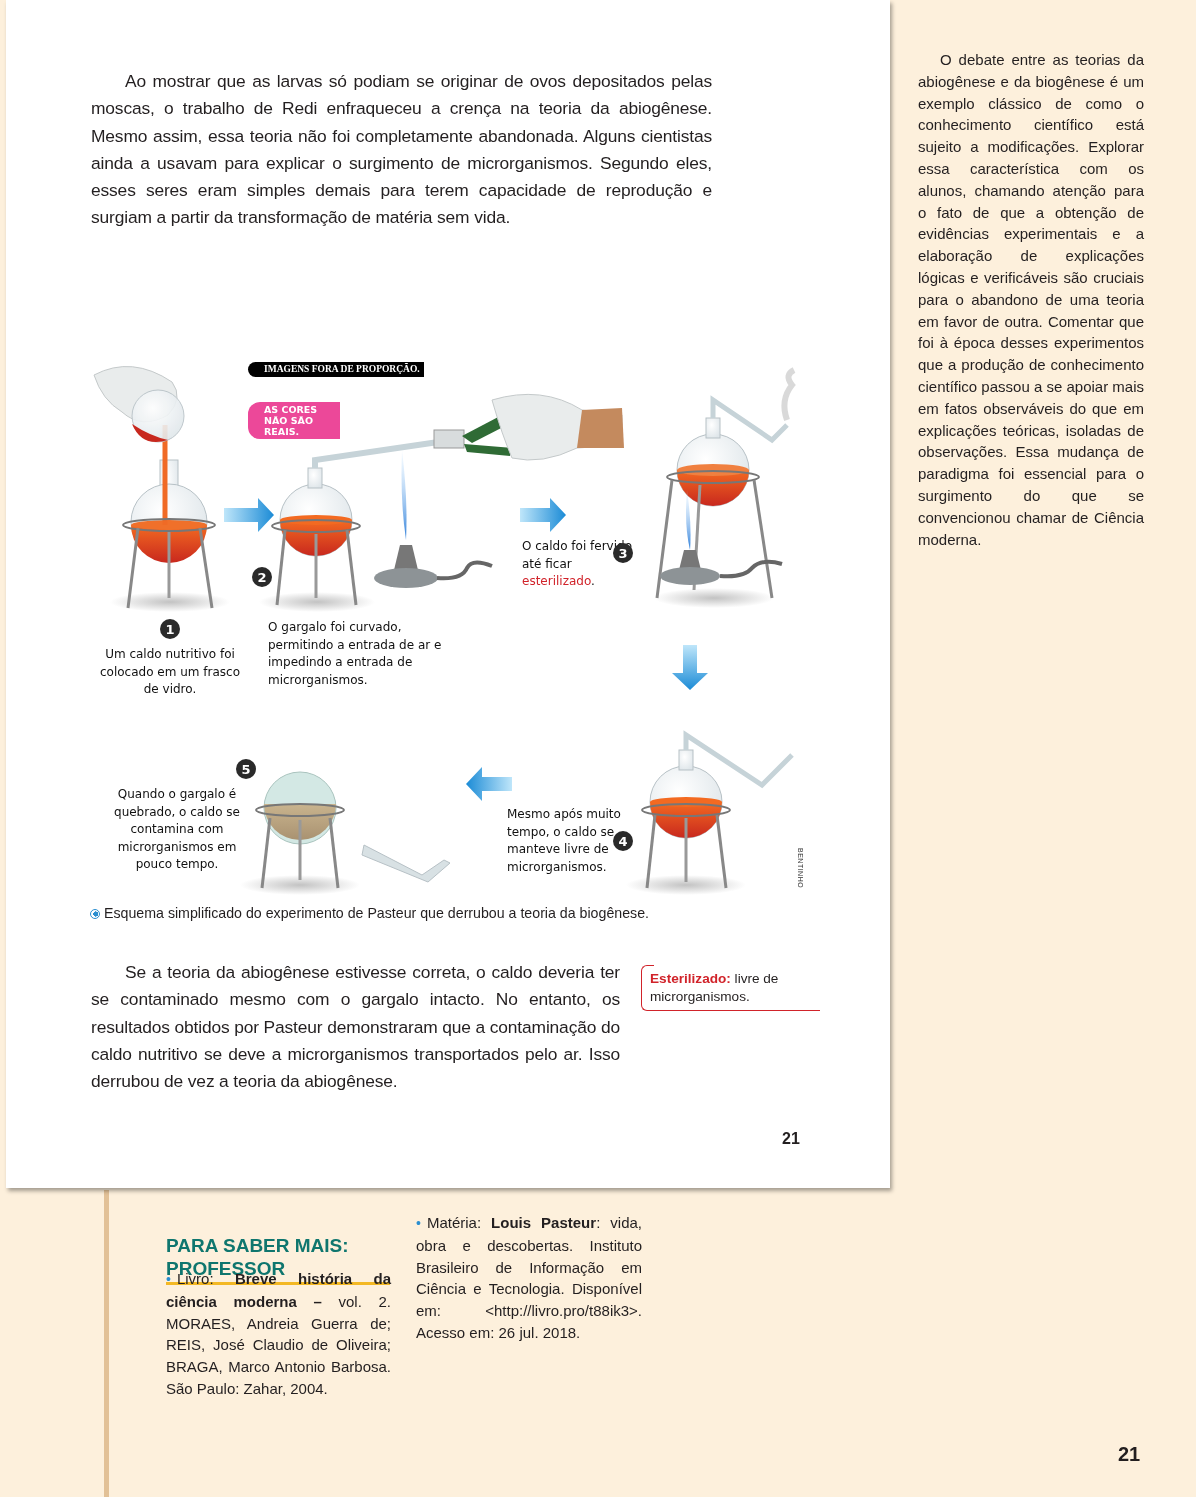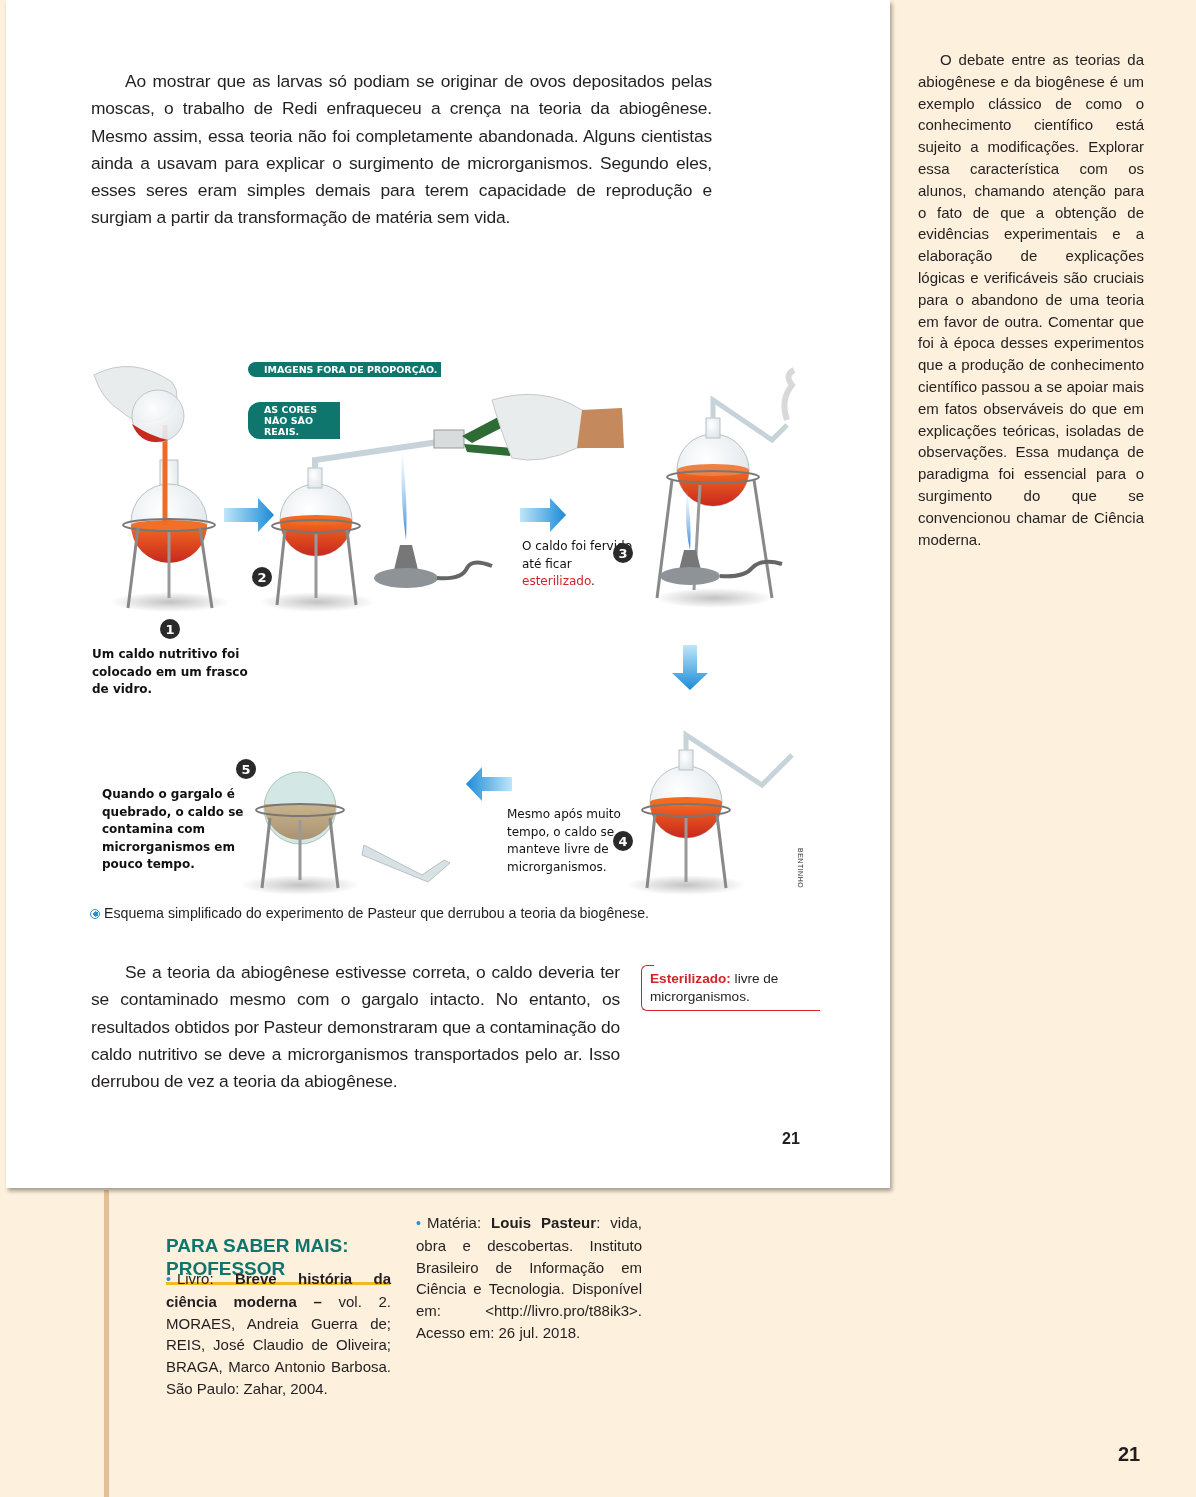--- a/index.html
+++ b/index.html
@@ -34,28 +34,28 @@
 
   
   .figure { position:absolute; left:72px; top:340px; width:750px; height:560px; }
   .step-num {
     position:absolute; width:20px; height:20px; border-radius:50%;
     background:#2a2a2a; color:#fff; font-weight:bold; font-size:13px;
     display:flex; align-items:center; justify-content:center;
     font-family:"DejaVu Sans", sans-serif;
   }
   .cap { position:absolute; font-family:"DejaVu Sans", sans-serif; font-size:12px; line-height:17.5px; color:#111; }
-  .cap.center { text-align:left;font-weight:bold; }
+  .cap.center { text-align:center; }
   .red { color:#d1232a; }
   .badge {
     position:absolute; color:#fff; font-weight:bold; font-size:9.5px; line-height:11px;
     padding:2px 4px 2px 16px; border-radius:12px 0 0 12px; font-family:"DejaVu Sans", sans-serif;
   }
-  .badge-blue { background:#0f766e; }
-  .badge-green { background:#0f766e; }
+  .badge-blue { background:#000000;font-family:Liberation Serif, serif; }
+  .badge-green { background:#ec4899; }
 
   .caption {
     position:absolute; left:90px; top:905px; font-size:14.2px; color:#231f20;text-align:center;
   }
   .caption .bullet {
     display:inline-block; width:10px; height:10px; border-radius:50%;
     border:1.5px solid #2a8ed0; box-sizing:border-box; margin-right:4px; vertical-align:-1px;
     background: radial-gradient(circle at 60% 50%, #2a8ed0 0 40%, transparent 42%);
   }
 
@@ -233,20 +233,21 @@
     </g>
   </svg>
 
   <div class="badge badge-blue" style="left:176px;top:22px;">IMAGENS FORA DE PROPORÇÃO.</div>
   <div class="badge badge-green" style="left:176px;top:62px;width:72px;">AS CORES NÃO SÃO REAIS.</div>
 
   <div class="step-num" style="left:88px;top:279px;">1</div>
   <div class="cap center" style="left:20px;top:306px;width:156px;">Um caldo nutritivo foi colocado em um frasco de vidro.</div>
 
   <div class="step-num" style="left:180px;top:227px;">2</div>
+  <div class="cap" style="left:196px;top:279px;width:180px;">O gargalo foi curvado, permitindo a entrada de ar e impedindo a entrada de microrganismos.</div>
 
   <div class="cap" style="left:450px;top:198px;width:120px;"><span>O caldo foi fervido até ficar </span><span class="red">esterilizado</span><span>.</span></div>
   <div class="step-num" style="left:541px;top:203px;">3</div>
 
   <div class="cap" style="left:435px;top:466px;width:140px;">Mesmo após muito tempo, o caldo se manteve livre de microrganismos.</div>
   <div class="step-num" style="left:541px;top:491px;">4</div>
 
   <div class="step-num" style="left:164px;top:419px;">5</div>
   <div class="cap center" style="left:30px;top:446px;width:150px;">Quando o gargalo é quebrado, o caldo se contamina com microrganismos em pouco tempo.</div>
 </div>

